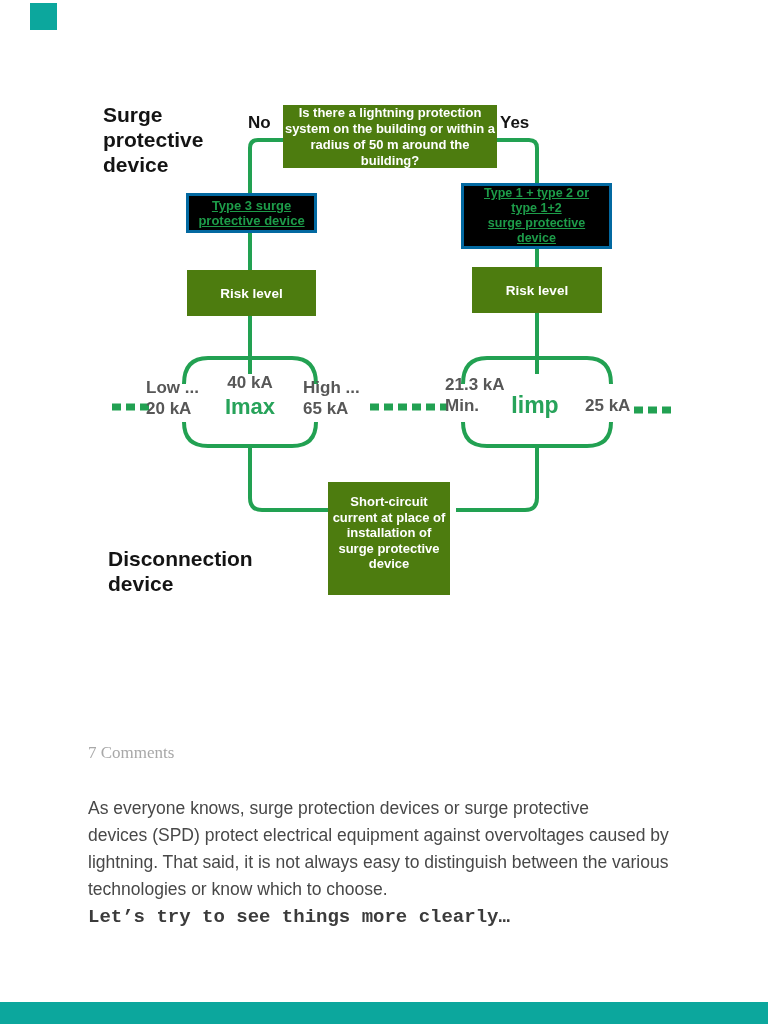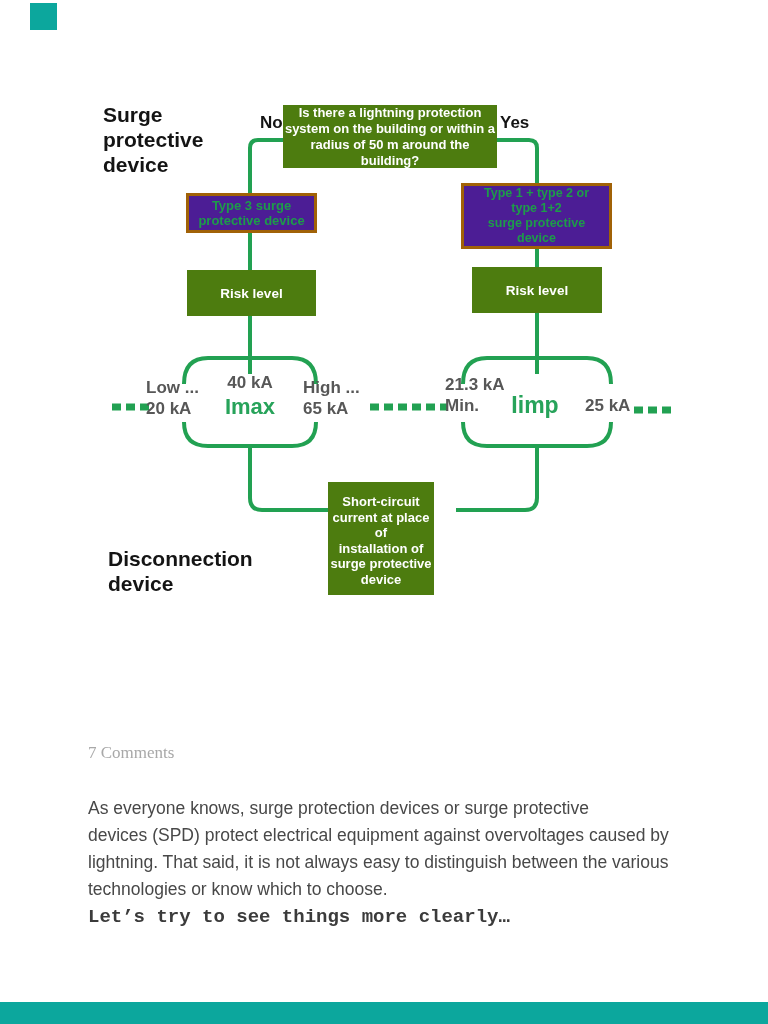--- a/index.html
+++ b/index.html
@@ -9,34 +9,34 @@
 
   
   .corner-square{left:30px;top:3px;width:27px;height:27px;background:#0ca79d;}
   .bottom-bar{left:0;bottom:0;width:768px;height:22px;background:#0ca79d;}
 
   
   .diagram-label{color:#141414;font-weight:bold;font-size:21px;line-height:25px;white-space:pre-line;}
   .label-surge{left:103px;top:102px;}
   .label-disconnection{left:108px;top:546px;}
   .branch-label{color:#141414;font-weight:bold;font-size:17px;}
-  .label-no{left:260px;top:113px;}
+  .label-no{left:248px;top:113px;}
   .label-yes{left:500px;top:113px;}
 
   
   .fbox{display:flex;align-items:center;justify-content:center;text-align:center;
         white-space:pre-line;font-weight:bold;box-sizing:border-box;}
   .fbox.filled{background:#4d7c0f;color:#ffffff;}
-  .fbox.outlined{background:#4c1d95;border:3px solid #a16207;color:#1d9c49;}
+  .fbox.outlined{background:#000000;border:3px solid #0369a1;color:#1d9c49;text-decoration:underline;}
   .box-decision{left:283px;top:105px;width:214px;height:63px;font-size:13px;line-height:16px;}
   .box-type2{left:186px;top:193px;width:131px;height:40px;font-size:13px;line-height:15px;}
   .box-type1{left:461px;top:183px;width:151px;height:66px;font-size:12.5px;line-height:15px;}
   .box-risk-left{left:187px;top:270px;width:129px;height:46px;font-size:13.5px;}
   .box-risk-right{left:472px;top:267px;width:130px;height:46px;font-size:13.5px;}
-  .box-shortcircuit{left:328px;top:482px;width:106px;height:113px;font-size:13px;line-height:15.5px;
+  .box-shortcircuit{left:328px;top:482px;width:122px;height:113px;font-size:13px;line-height:15.5px;
                     align-items:flex-start;padding-top:12px;}
 
   
   .val{color:#575757;font-weight:bold;font-size:17px;line-height:21px;white-space:pre-line;}
   .val-low{left:146px;top:377px;text-align:left;}
   .val-nominal{left:214px;top:372px;width:72px;text-align:center;}
   .val-high{left:303px;top:377px;text-align:left;}
   .val-min{left:445px;top:374px;text-align:left;}
   .val-max{left:585px;top:395px;text-align:left;}
   .unit-label{color:#27a35a;font-weight:bold;}

